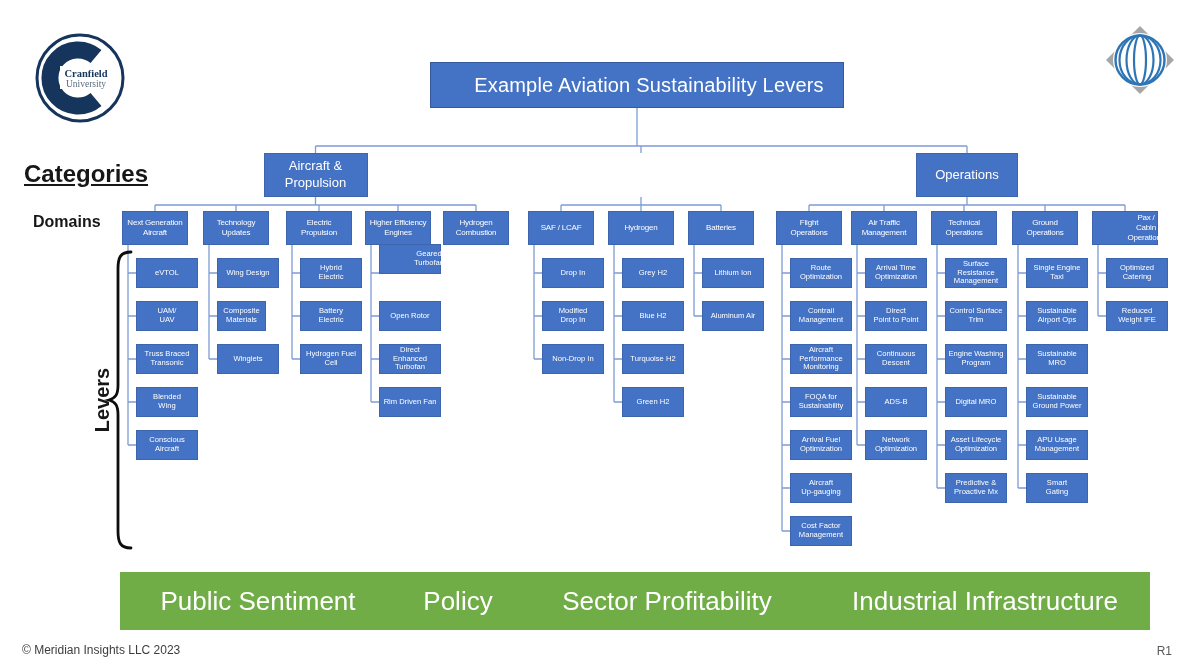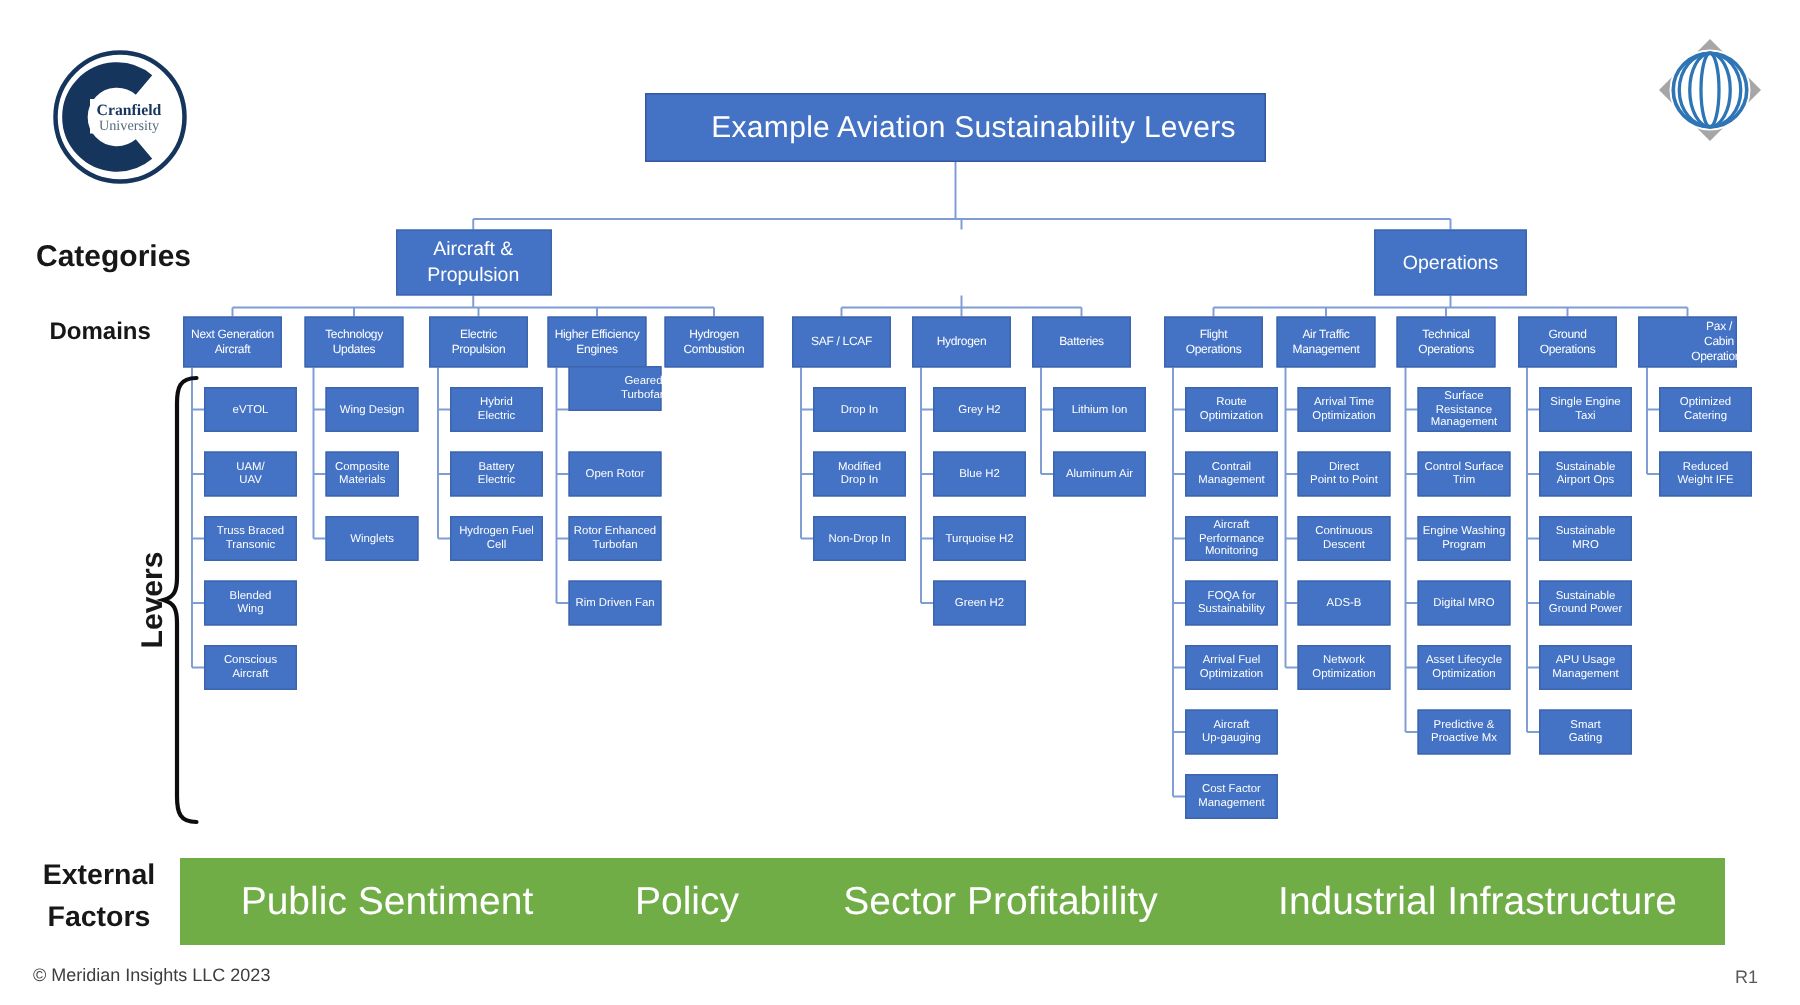--- a/index.html
+++ b/index.html
@@ -6,21 +6,21 @@
   body{font-family:"Liberation Sans",sans-serif;}
   #canvas{position:relative;width:1200px;height:670px;background:#ffffff;overflow:hidden;}
   svg.overlay{position:absolute;left:0;top:0;width:1200px;height:670px;pointer-events:none;}
   .box{position:absolute;background:#4472C4;color:#fff;display:flex;align-items:center;justify-content:center;
        text-align:center;box-sizing:border-box;white-space:pre-line;border:1px solid #3d65ae;}
   .title-box{font-size:20px;letter-spacing:.2px;border:1px solid #35589f;}
   .cat-box{font-size:13px;line-height:1.3;}
   .dom-box{font-size:8px;line-height:1.25;letter-spacing:-0.2px;padding:1px 1px;}
   .lever-box{font-size:7.6px;line-height:1.18;padding:1px 2px;}
   .side-label{position:absolute;color:#171717;font-weight:700;}
-  #lbl-categories{left:24px;top:160px;font-size:20px;}
+  #lbl-categories{left:24px;top:160px;font-size:24px;text-decoration:underline;}
   #lbl-domains{left:33px;top:213px;font-size:16px;}
   #lbl-levers{left:53px;top:388px;width:100px;height:24px;font-size:20px;text-align:center;
               transform:rotate(-90deg);transform-origin:center;}
   #lbl-external{left:18px;top:570px;width:96px;font-size:19px;line-height:1.45;text-align:center;}
   #green-bar{position:absolute;left:120px;top:572px;width:1030px;height:58px;background:#70AD47;}
   .gb-item{position:absolute;top:50%;transform:translate(-50%,-50%);color:#fff;font-size:26px;white-space:nowrap;}
   #footer-copyright{position:absolute;left:22px;top:643px;font-size:12px;color:#3d3d3d;}
   #footer-rev{position:absolute;right:28px;top:644px;font-size:12px;color:#595959;}
   .logo{position:absolute;}
 </style>
@@ -48,22 +48,20 @@
     <ellipse cx="34" cy="34" rx="20.5" ry="24.5" fill="none" stroke="#2E75B6" stroke-width="2.2"></ellipse>
     <ellipse cx="34" cy="34" rx="13.5" ry="24.5" fill="none" stroke="#2E75B6" stroke-width="2.2"></ellipse>
     <ellipse cx="34" cy="34" rx="6" ry="24.5" fill="none" stroke="#2E75B6" stroke-width="2.2"></ellipse>
   </svg>
 
   <div class="box title-box" style="left:430px;top:62px;width:414px;height:46px;padding-left:24px;">Example Aviation Sustainability Levers</div>
 
   <div class="side-label" id="lbl-categories">Categories</div>
   <div class="side-label" id="lbl-domains">Domains</div>
   <div class="side-label" id="lbl-levers">Levers</div>
-  <div class="side-label" id="lbl-external" style="white-space:pre-line;">External
-Factors</div>
 
   <svg class="overlay">
     <path d="M 131 252 C 120 252 118 258 118 269 L 118 385 C 118 394 116 398 109 400
              C 116 402 118 406 118 415 L 118 531 C 118 542 120 548 131 548" fill="none" stroke="#0d0d0d" stroke-width="2.8" stroke-linecap="round"></path>
   </svg>
 
   <div id="green-bar" style="background: rgb(112, 173, 71);">
       <span class="gb-item" style="left: 138px;">Public Sentiment</span>
       <span class="gb-item" style="left: 338px;">Policy</span>
       <span class="gb-item" style="left: 547px;">Sector Profitability</span>
@@ -98,21 +96,21 @@
 Electric</div>
     <div class="box lever-box" style="left: 300px; top: 301px; width: 62px; height: 30px;">Battery
 Electric</div>
     <div class="box lever-box" style="left: 300px; top: 344px; width: 62px; height: 30px;">Hydrogen Fuel
 Cell</div>
     <div class="box dom-box" style="left: 365px; top: 211px; width: 66px; height: 34px;">Higher Efficiency
 Engines</div>
     <div class="box lever-box" style="left: 379px; top: 244px; width: 62px; height: 30px; padding-left: 40px;">Geared
 Turbofan</div>
     <div class="box lever-box" style="left: 379px; top: 301px; width: 62px; height: 30px;">Open Rotor</div>
-    <div class="box lever-box" style="left: 379px; top: 344px; width: 62px; height: 30px;">Rotor Enhanced
+    <div class="box lever-box" style="left: 379px; top: 344px; width: 62px; height: 30px;">Direct Enhanced
 Turbofan</div>
     <div class="box lever-box" style="left: 379px; top: 387px; width: 62px; height: 30px;">Rim Driven Fan</div>
     <div class="box dom-box" style="left: 443px; top: 211px; width: 66px; height: 34px;">Hydrogen
 Combustion</div>
     <div class="box dom-box" style="left: 528px; top: 211px; width: 66px; height: 34px;">SAF / LCAF</div>
     <div class="box lever-box" style="left: 542px; top: 258px; width: 62px; height: 30px;">Drop In</div>
     <div class="box lever-box" style="left: 542px; top: 301px; width: 62px; height: 30px;">Modified
 Drop In</div>
     <div class="box lever-box" style="left: 542px; top: 344px; width: 62px; height: 30px;">Non-Drop In</div>
     <div class="box dom-box" style="left: 608px; top: 211px; width: 66px; height: 34px;">Hydrogen</div>

